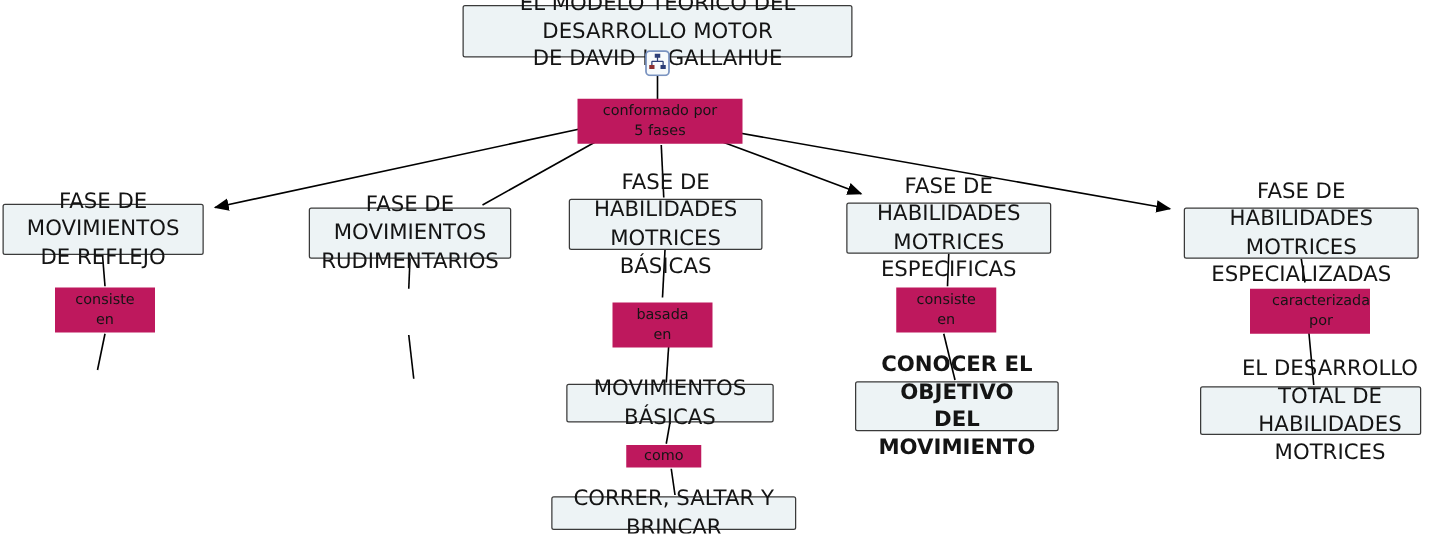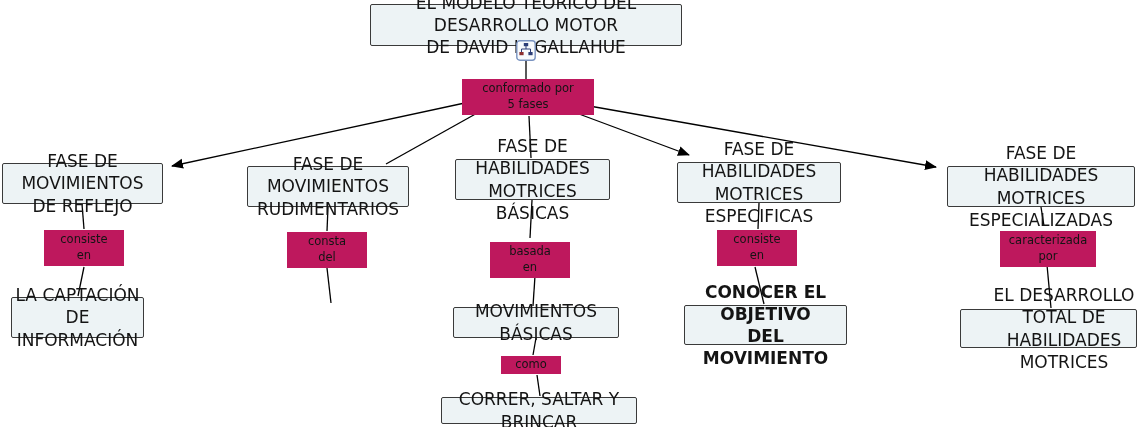--- a/index.html
+++ b/index.html
@@ -115,32 +115,24 @@
   </div>
 
   <div class="node" style="left:2px; top:163px; width:161px; height:41px;">
     <span>FASE DE MOVIMIENTOS
 DE REFLEJO</span>
   </div>
   <div class="link-label" style="left:44px; top:230px; width:80px; height:36px;">
     <span>consiste
 en</span>
   </div>
-  <div class="node" style="left:11px; top:297px; width:133px; height:41px;">
-    <span>LA CAPTACIÓN DE
-INFORMACIÓN</span>
-  </div>
 
   <div class="node" style="left:247px; top:166px; width:162px; height:41px;">
     <span>FASE DE MOVIMIENTOS
 RUDIMENTARIOS</span>
-  </div>
-  <div class="link-label" style="left:287px; top:232px; width:80px; height:36px;">
-    <span>consta
-del</span>
   </div>
 
   <div class="node" style="left:455px; top:159px; width:155px; height:41px;">
     <span>FASE DE HABILIDADES
 MOTRICES BÁSICAS</span>
   </div>
   <div class="link-label" style="left:490px; top:242px; width:80px; height:36px;">
     <span>basada
 en</span>
   </div>
@@ -164,21 +156,21 @@
   </div>
   <div class="node" style="left:684px; top:305px; width:163px; height:40px;font-weight:bold;">
     <span>CONOCER EL OBJETIVO
 DEL MOVIMIENTO</span>
   </div>
 
   <div class="node" style="left:947px; top:166px; width:188px; height:41px;">
     <span>FASE DE HABILIDADES
 MOTRICES ESPECIALIZADAS</span>
   </div>
-  <div class="link-label" style="left:1000px; top:231px; width:96px; height:36px;">
+  <div class="link-label" style="left:1000px; top:231px; width:96px; height:36px;justify-content:flex-end;">
     <span>caracterizada
 por</span>
   </div>
   <div class="node" style="left:960px; top:309px; width:177px; height:39px;padding-left:31px;">
     <span>EL DESARROLLO TOTAL DE
 HABILIDADES MOTRICES</span>
   </div>
 
 </div>
 

